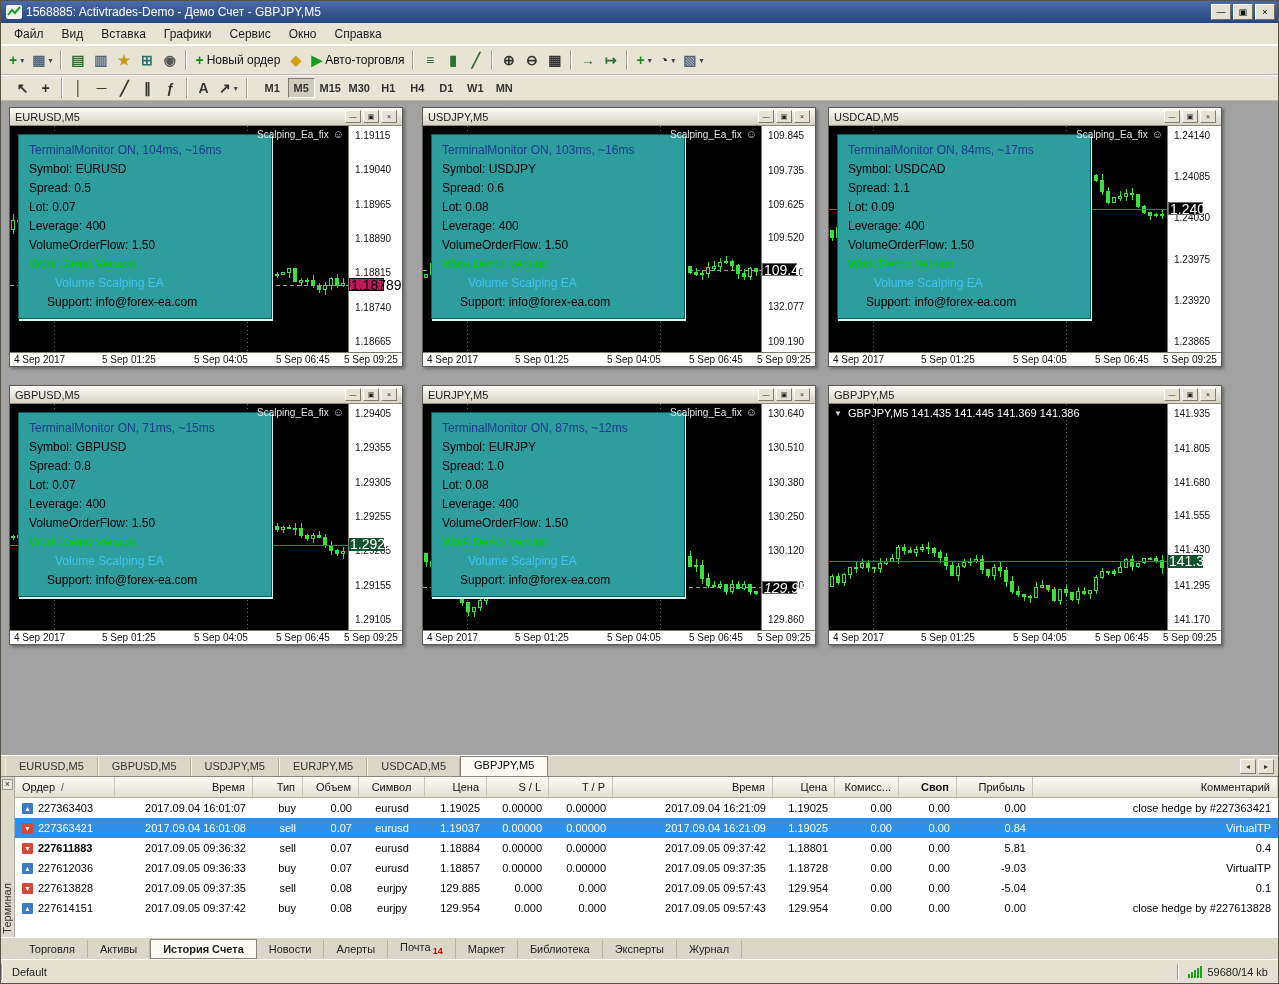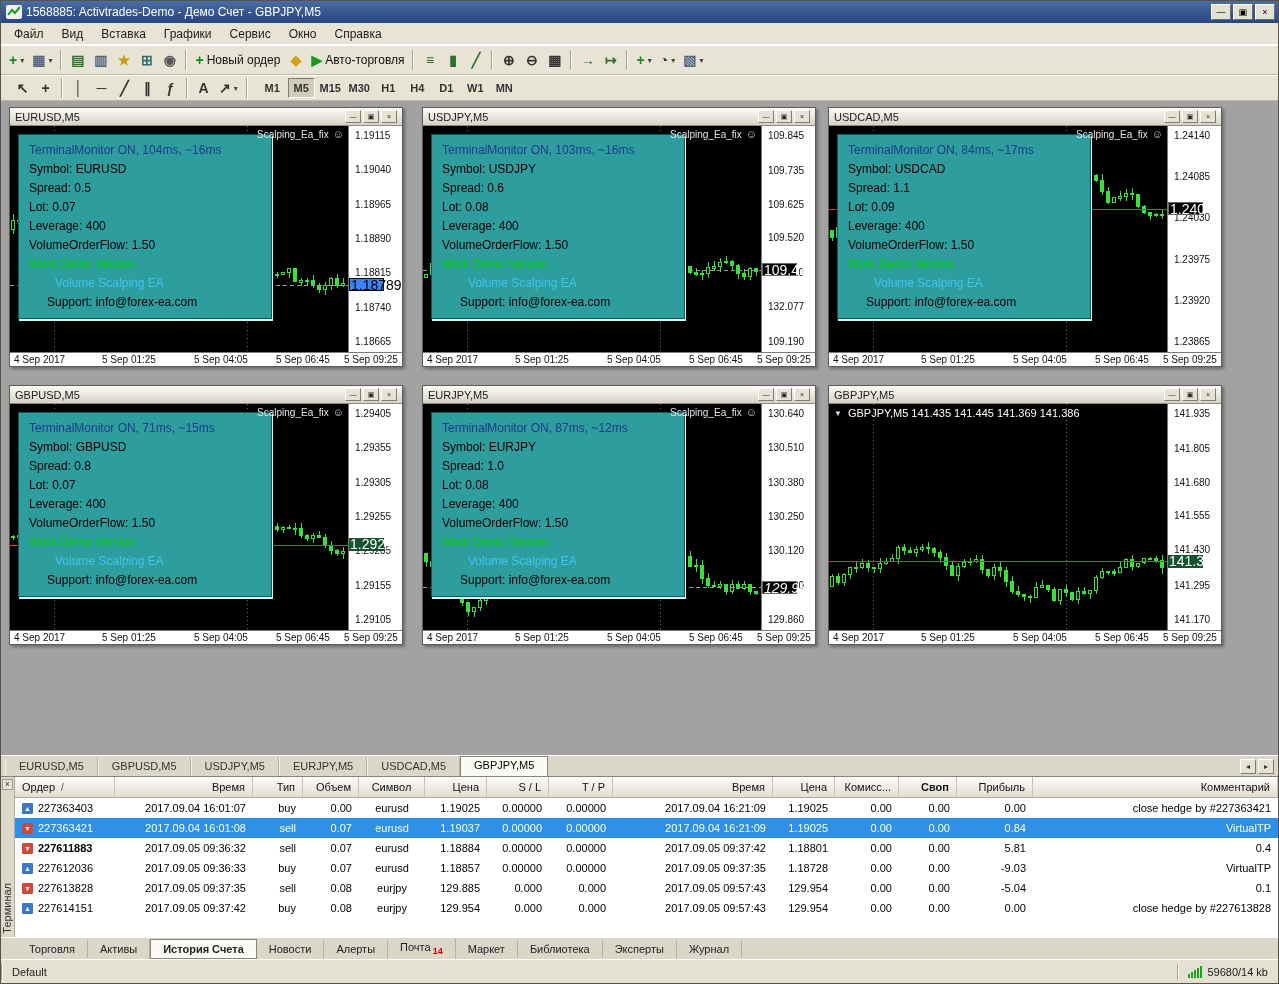--- a/index.html
+++ b/index.html
@@ -30,21 +30,21 @@
 .chartwin{position:absolute;width:394px;height:260px;background:#000;border:1px solid #5E5C55;box-shadow:2px 2px 3px rgba(0,0,0,.35)}
 .cw-title{height:18px;background:linear-gradient(180deg,#FCFBF8,#D7D3C5);display:flex;align-items:center;padding:0 5px;font-size:11px;color:#1a1a1a;border-bottom:1px solid #8E8B7E}
 .cw-title-text{flex:1;white-space:nowrap}
 .cw-btns{display:inline-flex}
 .cw-btn{width:16px;height:13px;background:#E6E2D4;border:1px solid;border-color:#fff #807D70 #807D70 #fff;font-size:7px;display:inline-flex;align-items:center;justify-content:center;margin-left:2px;color:#222}
 .cw-body{position:relative;height:240px}
 .cw-plot{position:absolute;left:0;top:0;width:338px;height:226px;overflow:hidden}
 .cw-scale{position:absolute;right:0;top:0;width:54px;height:226px;background:#fff;border-left:1px solid #7E7B6E;font-size:10px;color:#111}
 .scale-label{position:absolute;left:6px;line-height:11px}
 .price-box{position:absolute;left:0;width:35px;height:13px;line-height:12px;padding-left:1px;font-size:14px}
-.pb-white{background:#3b82f6;border:1px solid #000;color:#000}
+.pb-white{background:#be185d;border:1px solid #000;color:#000}
 .pb-black{background:#000;color:#fff;border:1px solid #666}
 .pb-red{background:#14532d;color:#fff}
 .cw-taxis{position:absolute;left:0;bottom:0;width:392px;height:14px;background:#fff;border-top:1px solid #7E7B6E;font-size:10px;color:#111}
 .taxis-label{position:absolute;top:1px;white-space:nowrap}
 
 .ea-panel{position:absolute;left:8px;top:8px;width:254px;background:#2E9D9D;border:1px solid #0E5B5B;box-shadow:1px 2px 0 #D8F6F6;padding:6px 10px;font-size:12px}
 .ea-line{height:19px;line-height:19px;color:#000;white-space:nowrap}
 .ea-line.monitor{color:#1B3C8C}
 .ea-line.demo{color:#00CE00}
 .ea-line.ea-name{color:#3FC4F4;padding-left:26px}

